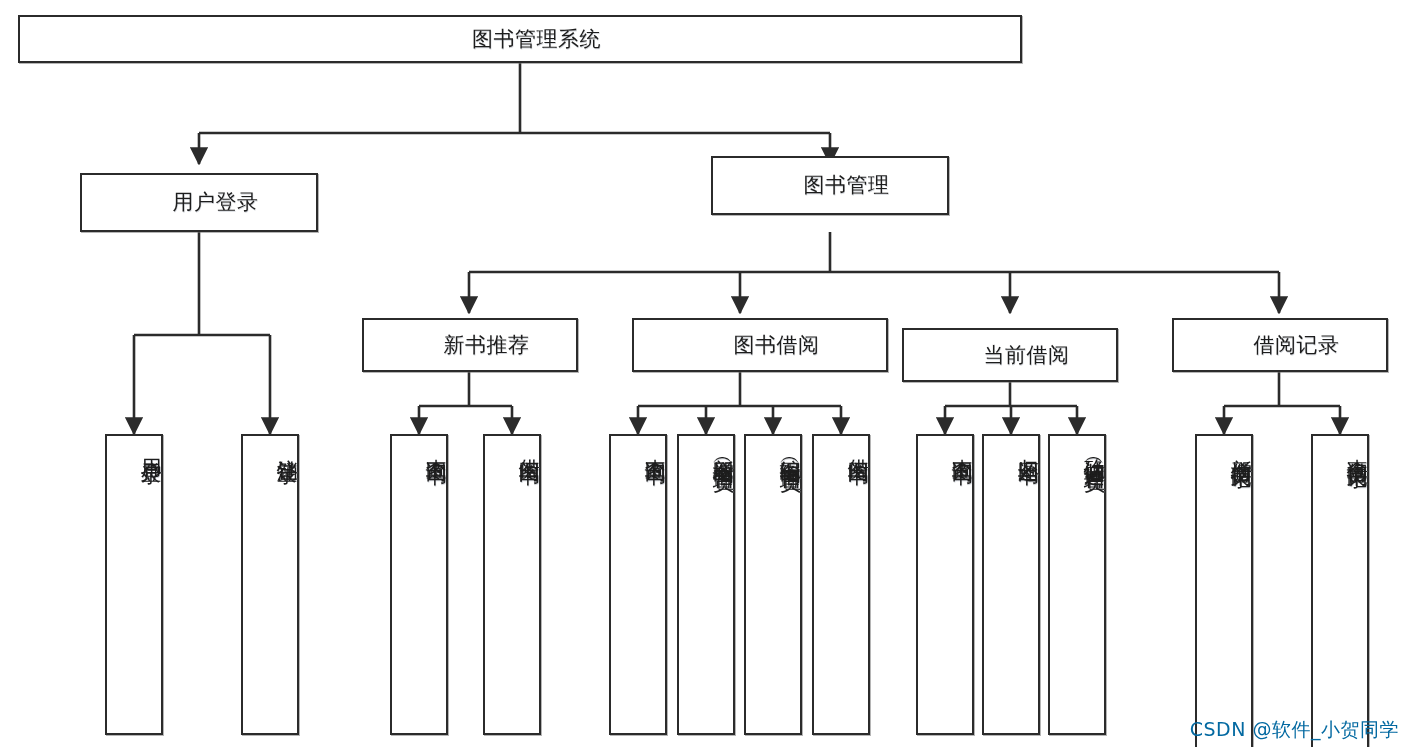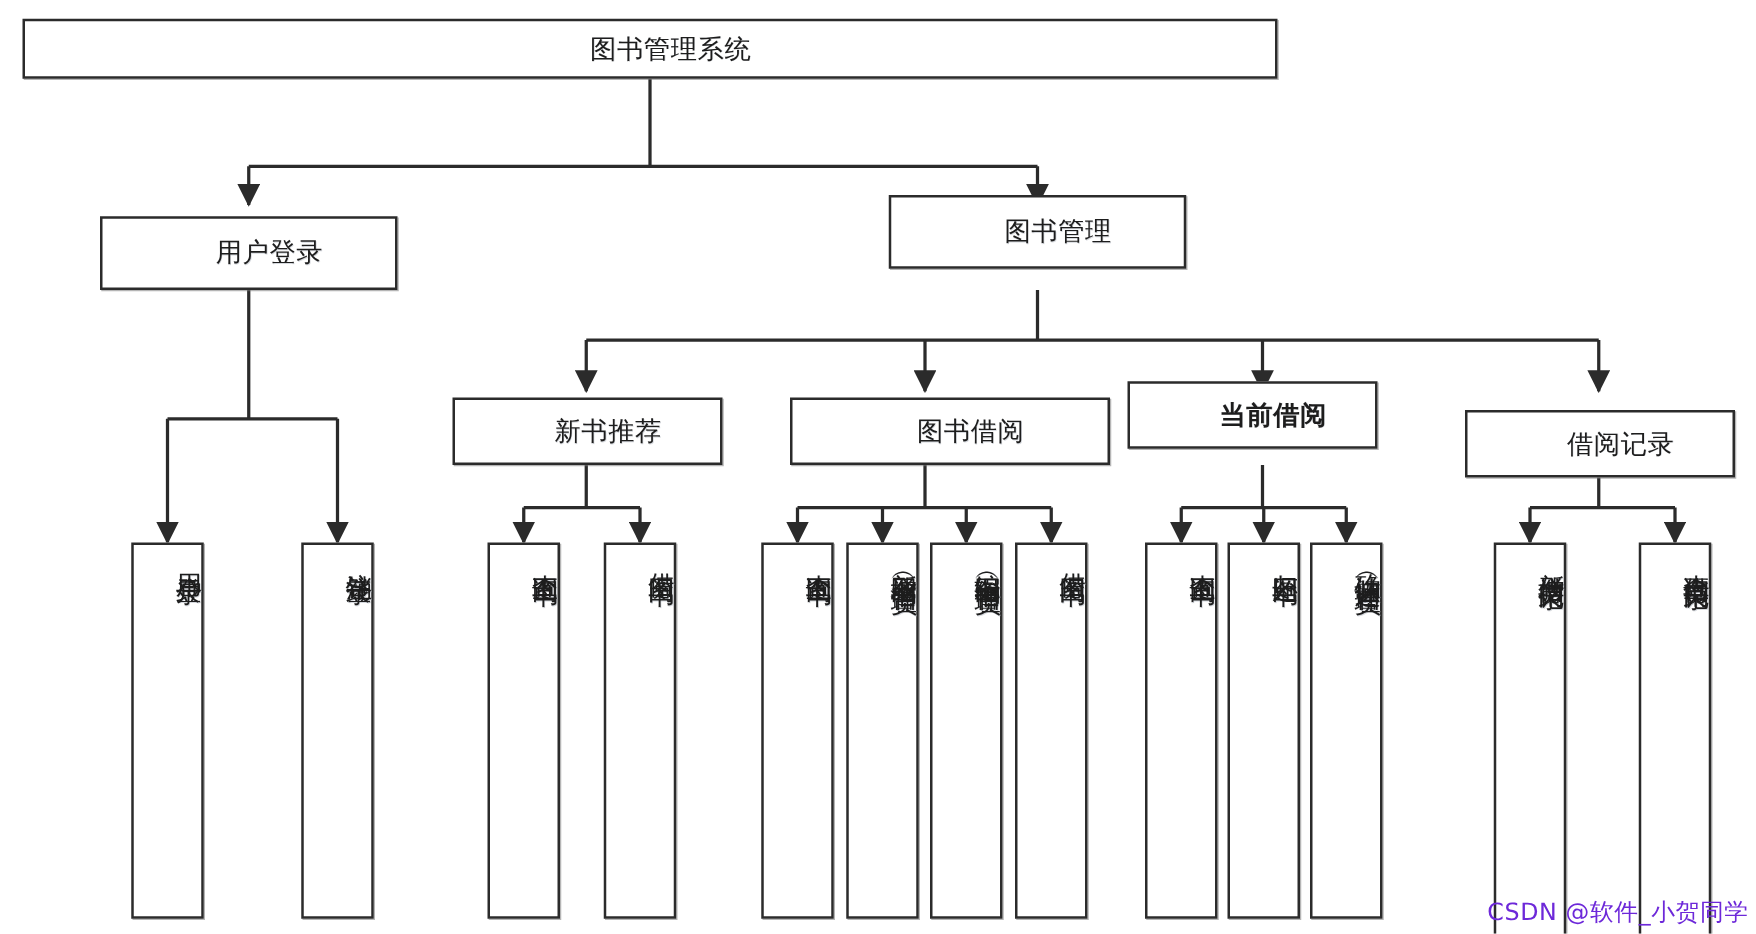--- a/index.html
+++ b/index.html
@@ -57,21 +57,21 @@
     font-size: 21px;
     line-height: 1.30;
     letter-spacing: 2px;
     white-space: normal;
   }
   #watermark {
     position: absolute;
     right: 6px;
     bottom: 4px;
     font-size: 19px;
-    color: #6d28d9;
+    color: #0369a1;
     letter-spacing: 0.5px;
     white-space: nowrap;
   }
 </style>
 </head>
 <body>
 
 <div id="canvas">
 
   <svg class="wires" viewBox="0 0 1405 747" xmlns="http://www.w3.org/2000/svg">
@@ -134,24 +134,24 @@
   <div class="node" style="left:711px; top:156px; width:238px; height:59px;">
     <span class="node-label">图书管理</span>
   </div>
 
   <div class="node" style="left:362px; top:318px; width:216px; height:54px;justify-content:center;">
     <span class="node-label">新书推荐</span>
   </div>
   <div class="node" style="left:632px; top:318px; width:256px; height:54px;">
     <span class="node-label">图书借阅</span>
   </div>
-  <div class="node" style="left:902px; top:305px; width:200px; height:54px;font-weight:bold;">
+  <div class="node" style="left:902px; top:328px; width:216px; height:54px;">
     <span class="node-label">当前借阅</span>
   </div>
-  <div class="node" style="left:1172px; top:318px; width:216px; height:54px;margin-top:10px;">
+  <div class="node" style="left:1172px; top:318px; width:216px; height:54px;">
     <span class="node-label">借阅记录</span>
   </div>
 
   <div class="node vertical" style="left:105px; top:434px; width:58px; height:301px;">
     <span class="node-label">用户登录</span>
   </div>
   <div class="node vertical" style="left:241px; top:434px; width:58px; height:301px;">
     <span class="node-label">注销登录</span>
   </div>
 

